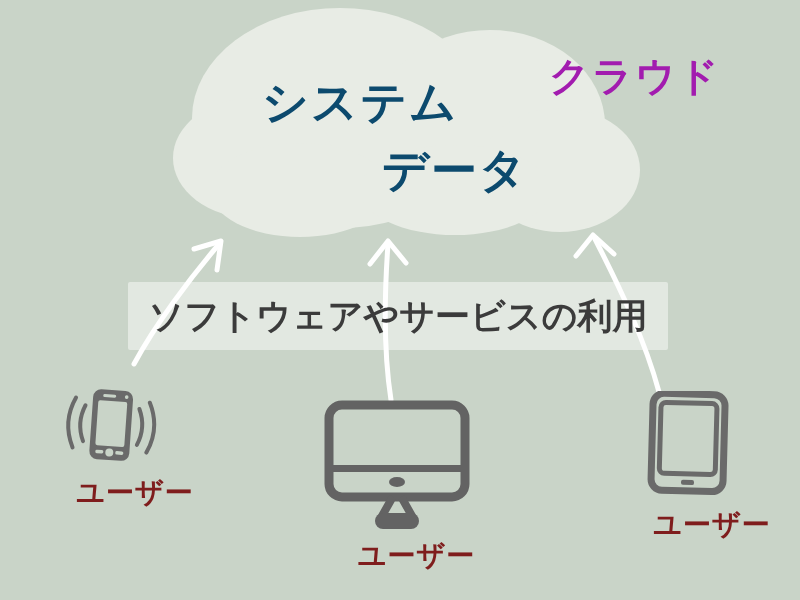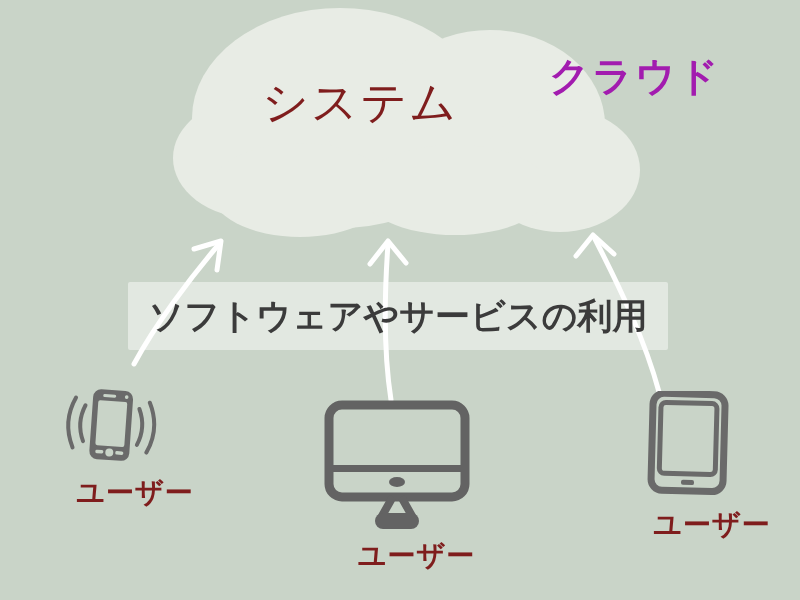--- a/index.html
+++ b/index.html
@@ -4,21 +4,21 @@
 <style>
   html,body { margin:0; padding:0; }
   .stage {
     position:relative; width:800px; height:600px;
     background:#c9d4c8; overflow:hidden;
     font-family:"Liberation Sans", sans-serif;
   }
   .abs { position:absolute; }
   .layer { position:absolute; left:0; top:0; }
   .cloud-title {
-    font-size:46px; font-weight:normal; color:#7f1d1d; letter-spacing:2px;
+    font-size:46px; font-weight:bold; color:#0c4a6e; letter-spacing:2px;
     white-space:nowrap;
   }
   .cloud-tag {
     font-size:40px; font-weight:bold; color:#a21caf; letter-spacing:2px;
     white-space:nowrap;
   }
   .banner-band {
     left:128px; top:282px; width:540px; height:68px;
     background:rgba(255,255,255,0.46); border-radius:2px;
   }
@@ -42,20 +42,21 @@
       <ellipse cx="340" cy="118" rx="148" ry="110"></ellipse>
       <ellipse cx="490" cy="125" rx="115" ry="95"></ellipse>
       <ellipse cx="560" cy="170" rx="80" ry="62"></ellipse>
       <ellipse cx="253" cy="158" rx="80" ry="60"></ellipse>
       <ellipse cx="300" cy="190" rx="90" ry="47"></ellipse>
       <ellipse cx="455" cy="190" rx="95" ry="45"></ellipse>
     </g>
   </svg>
 
   <div class="abs cloud-title" style="left:262px; top:72px;">システム</div>
+  <div class="abs cloud-title" style="left:382px; top:140px;">データ</div>
   <div class="abs cloud-tag" style="left:549px; top:49px;">クラウド</div>
 
   <div class="abs banner-band"></div>
 
   <svg class="layer" width="800" height="600" viewBox="0 0 800 600">
     <g stroke="#ffffff" stroke-width="5" fill="none" stroke-linecap="round" stroke-linejoin="round">
       <path d="M134,364 C155,325 190,278 220,243"></path>
       <path d="M194,249 L221,241 L217,270"></path>
       <path d="M391,400 C384,355 384,300 388,244"></path>
       <path d="M370,264 L388,241 L406,263"></path>

